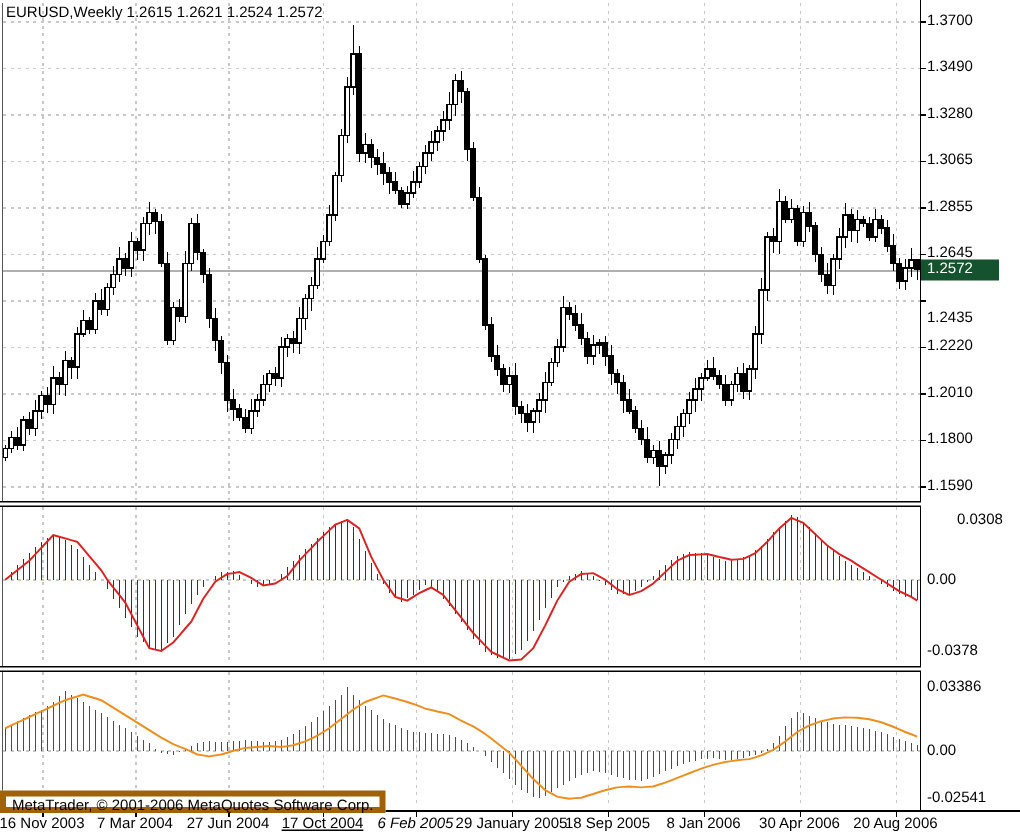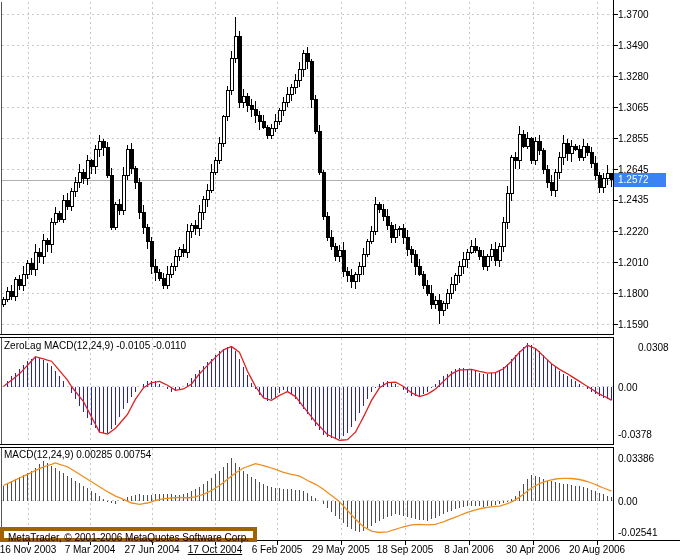--- a/index.html
+++ b/index.html
@@ -7,21 +7,21 @@
           font-family:"Liberation Sans",sans-serif;color:#000;}
   svg{position:absolute;left:0;top:0;}
   .title{position:absolute;font-size:10px;white-space:nowrap;z-index:5;}
   .main-title{left:4px;top:3px;}
   .zl-title{left:4px;top:340px;}
   .macd-title{left:4px;top:449px;}
   .axis-label{position:absolute;left:618px;font-size:10px;white-space:nowrap;
               transform:translateY(-50%);z-index:4;}
   .date-label{position:absolute;top:544px;width:84px;text-align:center;font-size:10px;
               white-space:nowrap;z-index:4;}
-  .price-box{position:absolute;left:614px;top:173px;width:52px;height:14px;background:#3b82f6;
+  .price-box{position:absolute;left:614px;top:173px;width:52px;height:14px;background:#14532d;
              color:#fff;font-size:10px;line-height:14px;padding-left:4px;box-sizing:border-box;z-index:6;}
   .status-box{position:absolute;left:0px;top:527px;width:257px;height:15px;background:#fff;
               border:4px solid #a16207;box-sizing:border-box;font-size:10px;line-height:13px;
               padding-left:4px;white-space:nowrap;z-index:7;}
   .splitter{position:absolute;left:0;width:614px;height:4px;border-top:1px solid #000;
             border-bottom:1px solid #000;box-sizing:border-box;background:#fff;z-index:3;}
   .splitter-1{top:334px;}
   .splitter-2{top:444px;}
 </style>
 </head>
@@ -699,56 +699,55 @@
       <line x1="152.5" y1="540.5" x2="152.5" y2="544.5" stroke="#000000" stroke-width="1"></line>
       <line x1="215.5" y1="540.5" x2="215.5" y2="544.5" stroke="#000000" stroke-width="1"></line>
       <line x1="277.5" y1="540.5" x2="277.5" y2="544.5" stroke="#000000" stroke-width="1"></line>
       <line x1="341.5" y1="540.5" x2="341.5" y2="544.5" stroke="#000000" stroke-width="1"></line>
       <line x1="405.5" y1="540.5" x2="405.5" y2="544.5" stroke="#000000" stroke-width="1"></line>
       <line x1="469.5" y1="540.5" x2="469.5" y2="544.5" stroke="#000000" stroke-width="1"></line>
       <line x1="533.5" y1="540.5" x2="533.5" y2="544.5" stroke="#000000" stroke-width="1"></line>
       <line x1="597.5" y1="540.5" x2="597.5" y2="544.5" stroke="#000000" stroke-width="1"></line>
     </svg>
 
-  <div class="title zl-title">ZeroLag MACD(12,24,9) -0.0105 -0.0110</div>
-  <div class="title macd-title">MACD(12,24,9) 0.00285 0.00754</div>
+  <div class="title main-title">EURUSD,Weekly  1.2615 1.2621 1.2524 1.2572</div>
 
   <div class="splitter splitter-1"></div>
   <div class="splitter splitter-2"></div>
 
   <div id="price-labels">
       <div class="axis-label" style="top: 14px;">1.3700</div>
       <div class="axis-label" style="top: 45px;">1.3490</div>
       <div class="axis-label" style="top: 76px;">1.3280</div>
       <div class="axis-label" style="top: 107px;">1.3065</div>
       <div class="axis-label" style="top: 138px;">1.2855</div>
       <div class="axis-label" style="top: 169px;">1.2645</div>
-      <div class="axis-label" style="top: 199px;">1.2435</div>
+      <div class="axis-label" style="top: 212px;">1.2435</div>
       <div class="axis-label" style="top: 231px; text-align: right;">1.2220</div>
       <div class="axis-label" style="top: 262px;">1.2010</div>
       <div class="axis-label" style="top: 293px;">1.1800</div>
       <div class="axis-label" style="top: 324px;">1.1590</div>
     </div>
   <div id="zl-labels">
       <div class="axis-label" style="top: 347px; padding-left: 20px;">0.0308</div>
       <div class="axis-label" style="top: 387px;">0.00</div>
       <div class="axis-label" style="top: 434px;">-0.0378</div>
     </div>
   <div id="macd-labels">
       <div class="axis-label" style="top: 458px;">0.03386</div>
       <div class="axis-label" style="top: 501px;">0.00</div>
       <div class="axis-label" style="top: 532px;">-0.02541</div>
     </div>
   <div id="date-labels">
       <div class="date-label" style="left: -14px;">16 Nov 2003</div>
       <div class="date-label" style="left: 48px;">7 Mar 2004</div>
       <div class="date-label" style="left: 110px;">27 Jun 2004</div>
       <div class="date-label" style="left: 173px; text-decoration: underline;">17 Oct 2004</div>
-      <div class="date-label" style="left: 235px;">6 Feb 2005</div>
-      <div class="date-label" style="left: 299px;">29 May 2005</div>
+      <div class="date-label" style="left: 235px; font-style: italic;">6 Feb 2005</div>
+      <div class="date-label" style="left: 299px;">29 January 2005</div>
       <div class="date-label" style="left: 363px;">18 Sep 2005</div>
       <div class="date-label" style="left: 427px;">8 Jan 2006</div>
       <div class="date-label" style="left: 491px;">30 Apr 2006</div>
       <div class="date-label" style="left: 555px;">20 Aug 2006</div>
     </div>
 
   <div class="price-box">
     <span>1.2572</span>
   </div>
 

